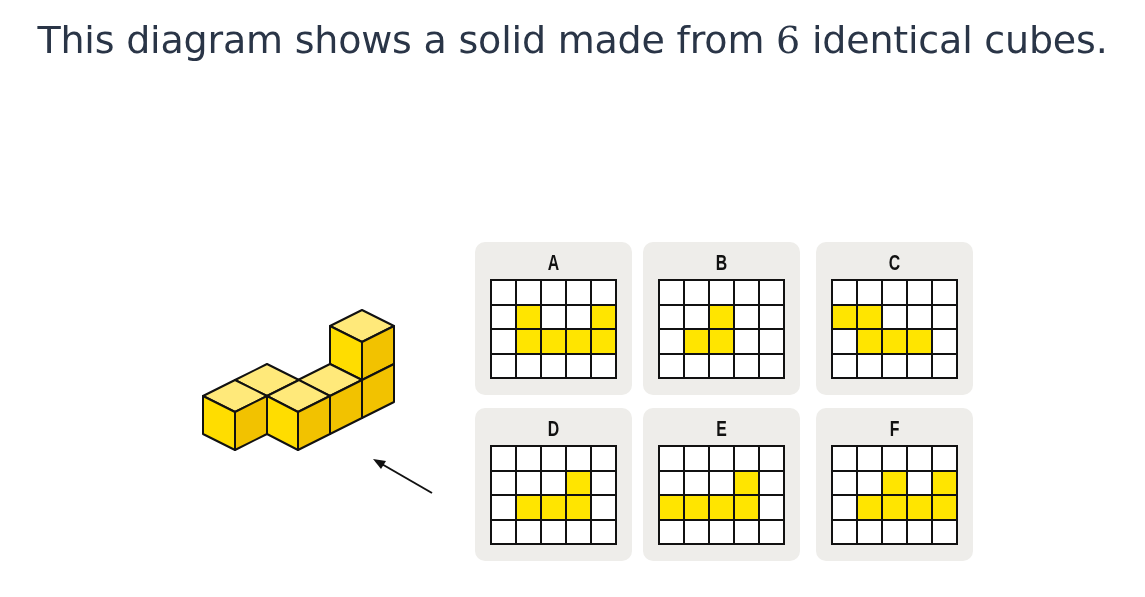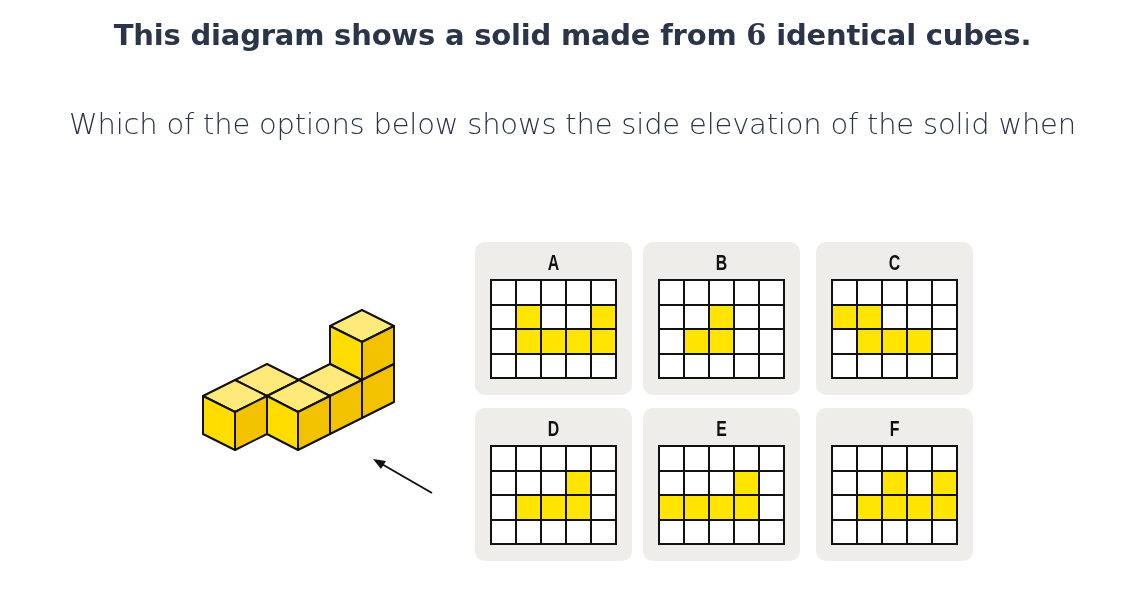--- a/index.html
+++ b/index.html
@@ -1,40 +1,39 @@
 <!DOCTYPE html>
 <html><head>
 <meta charset="utf-8">
 <style>
   html, body { margin:0; padding:0; background:#ffffff; }
   body { width:1145px; height:597px; position:relative; overflow:hidden;
          font-family:"DejaVu Sans", sans-serif; color:#2a3547; }
   .q1 { position:absolute; top:18px; left:0; width:1145px; text-align:center;
-        font-size:29px; font-weight:700; letter-spacing:-0.2px; }
+        font-size:38px; font-weight:400; letter-spacing:-0.2px; }
   .q1 .num { font-family:"DejaVu Serif", serif; }
   .q2 { position:absolute; top:104px; left:0; width:1145px; text-align:center;
         font-size:29px; font-weight:300; line-height:40px; letter-spacing:-0.2px; }
   .solid { position:absolute; left:190px; top:295px; width:260px; height:210px; }
   .card { position:absolute; width:157px; height:153px; background:#eeedea;
           border-radius:10px; cursor:pointer; }
   .card .lbl { position:absolute; top:8px; left:0; width:100%; text-align:center;
                font-family:"Liberation Sans", sans-serif; font-weight:bold;
                font-size:22px; color:#111; transform:scaleX(0.72); }
   .grid { position:absolute; left:15px; top:37px; width:127px; height:100px;
           display:grid; grid-template-columns:repeat(5,1fr); grid-template-rows:repeat(4,1fr);
           border:2px solid #111; background:#111; gap:2px; box-sizing:border-box; }
   .cell { background:#ffffff; }
   .cell.on { background:#ffe500; }
 </style>
 </head>
 <body>
 
 <div class="q1"><span>This diagram shows a solid made from </span><span class="num">6</span><span> identical cubes.</span></div>
 <div class="q2">
-    <div>Which of the options below shows the side elevation of the solid when</div>
   </div>
 
 <svg class="solid" viewBox="0 0 260 210" xmlns="http://www.w3.org/2000/svg">
   <g stroke="#111" stroke-width="2" stroke-linejoin="round">
 
     <polygon points="140,31 172,15 204,31 172,47" fill="#ffe97a"></polygon>
     <polygon points="140,31 172,47 172,85 140,69" fill="#ffdd00"></polygon>
     <polygon points="172,47 204,31 204,69 172,85" fill="#f2c200"></polygon>
 
     <polygon points="108,85 140,69 172,85 140,101" fill="#ffe97a"></polygon>

